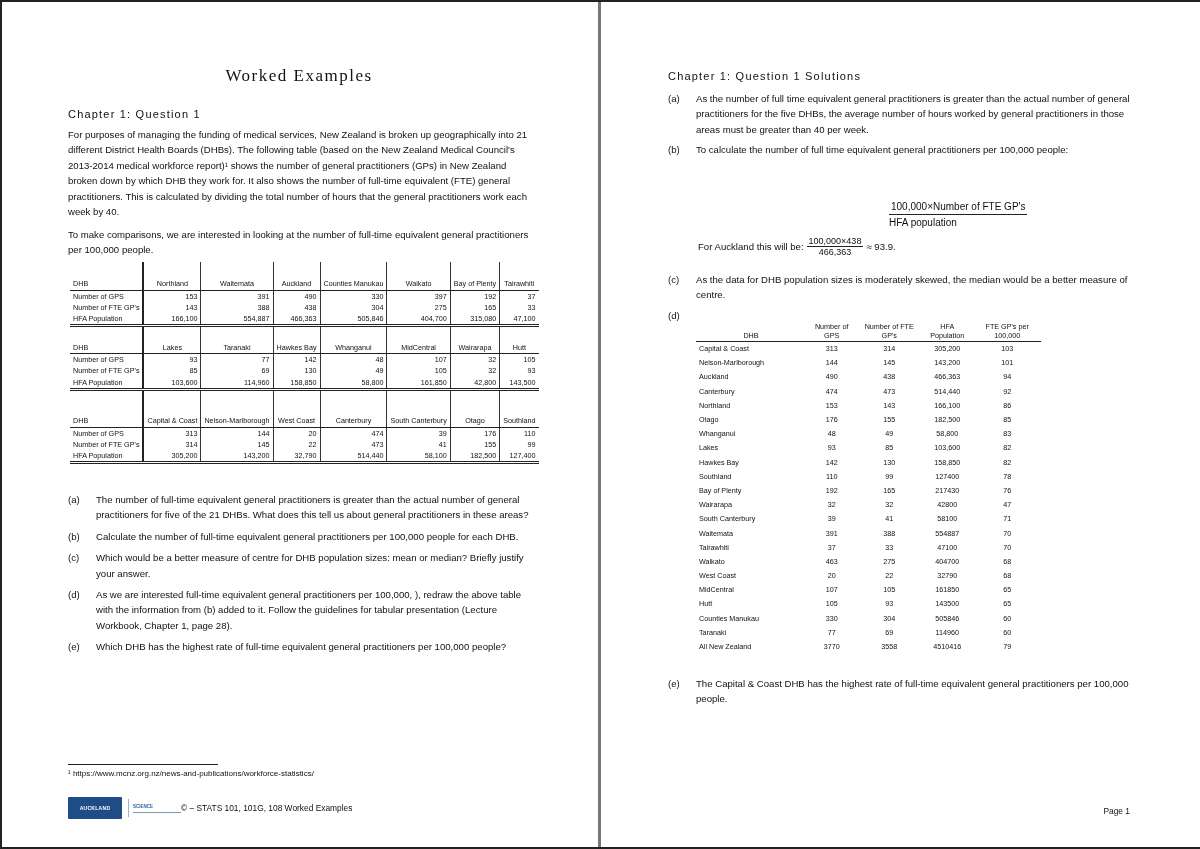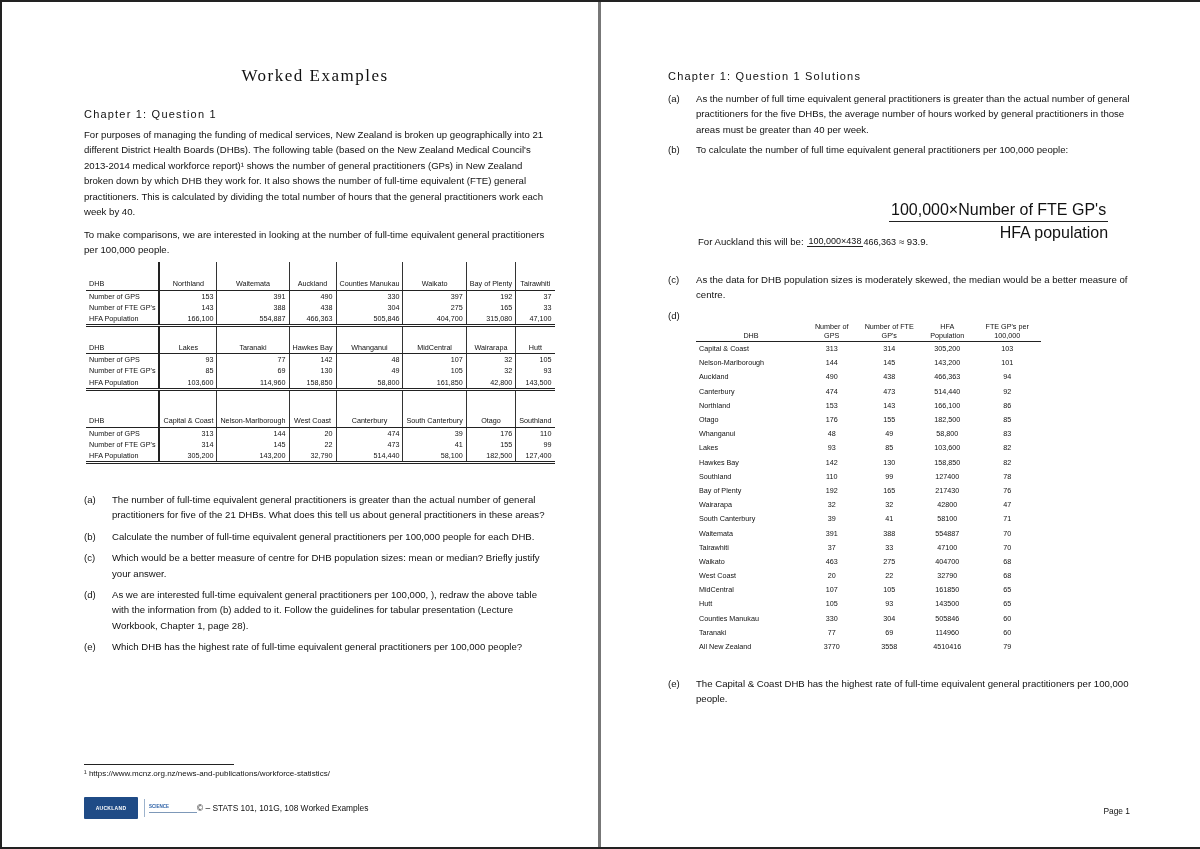--- a/index.html
+++ b/index.html
@@ -4,21 +4,21 @@
 <style>
   * { box-sizing: border-box; margin: 0; padding: 0; }
   html, body { width: 1200px; height: 849px; background: #ffffff; overflow: hidden; }
   body { font-family: "Liberation Sans", sans-serif; color: #111; position: relative; }
 
   .frame { position: absolute; left: 0; top: 0; width: 1200px; height: 849px;
            border-top: 2px solid #222; border-left: 2px solid #222; border-bottom: 2px solid #222; }
   .divider { position: absolute; left: 598px; top: 2px; width: 3px; height: 845px; background: #777; }
 
   .page { position: absolute; top: 0; height: 849px; }
-  .page-left { left: 16px; width: 496px; }
+  .page-left { left: 0; width: 496px; }
   .page-right { left: 601px; width: 599px; }
 
   .doc-title { position: absolute; left: 0; width: 598px; top: 66px; text-align: center;
                font-family: "Liberation Serif", serif; font-size: 17px; letter-spacing: 1.5px; }
   .heading { position: absolute; font-size: 11px; letter-spacing: 1.2px; }
   .para { position: absolute; font-size: 9.6px; line-height: 15.4px; }
 
   table { border-collapse: collapse; font-size: 7.2px; }
   .q-table { position: absolute; left: 70px; top: 262px; width: 456px; }
   .q-table td { padding: 1px 3px; height: 11.5px; text-align: right; white-space: nowrap; }
@@ -39,25 +39,25 @@
   .footnote { position: absolute; left: 68px; top: 769px; font-size: 8px; }
   .footer { position: absolute; left: 68px; top: 797px; display: flex; align-items: center; font-size: 8.4px; }
   .logo-uoa { width: 54px; height: 22px; background: #1f4b86; color: #fff; font-size: 5px; display: flex;
               align-items: center; justify-content: center; font-weight: bold; letter-spacing: 0.3px; border-radius: 1px; }
   .logo-sep { width: 1px; height: 18px; background: #9db3cc; margin: 0 4px 0 6px; }
   .logo-sci { font-size: 4.5px; color: #2a5fa5; font-weight: bold; width: 48px; line-height: 6px; }
   .logo-sci .rule { display: block; height: 1px; background: #7d98b8; margin-top: 2px; }
   .footer .copy { margin-left: 0; text-align: right; }
   .page-num { position: absolute; right: 70px; top: 806px; font-size: 8.4px; }
 
-  .formula { position: absolute; left: 288px; top: 201px; text-align: right; font-size: 16px; }
+  .formula { position: absolute; left: 288px; top: 201px; text-align: left; font-size: 10px; }
   .formula .num { border-bottom: 1px solid #222; padding: 0 2px 2px; }
   .formula .den { padding-top: 2px; }
   .auck { position: absolute; left: 97px; top: 236px; font-size: 9.6px; display: flex; align-items: center; }
-  .frac { display: inline-flex; flex-direction: row; align-items: center; margin: 0 3px; font-size: 9px; }
+  .frac { display: inline-flex; flex-direction: column; align-items: center; margin: 0 3px; font-size: 9px; }
   .frac .n { border-bottom: 1px solid #222; padding: 0 2px; }
 
   .s-table { position: absolute; left: 95px; top: 322px; width: 345px; }
   .s-table th { font-weight: normal; font-size: 7.2px; line-height: 8.5px; vertical-align: bottom; padding: 1px 3px;
                 border-bottom: 1px solid #222; text-align: center; }
   .s-table td { padding: 0 3px; height: 14.2px; text-align: center; white-space: nowrap; }
   .s-table td.name { text-align: left; width: 110px; }
   .s-table th.name { text-align: center; width: 110px; }
 </style>
 </head>

